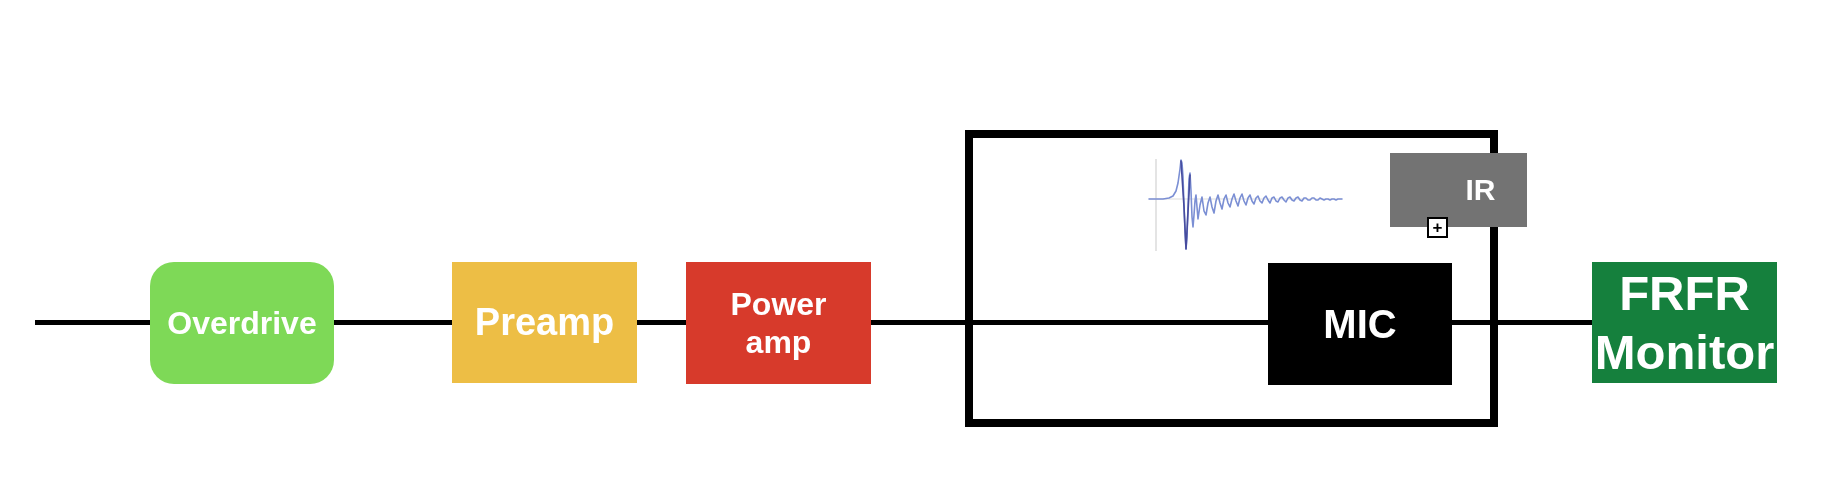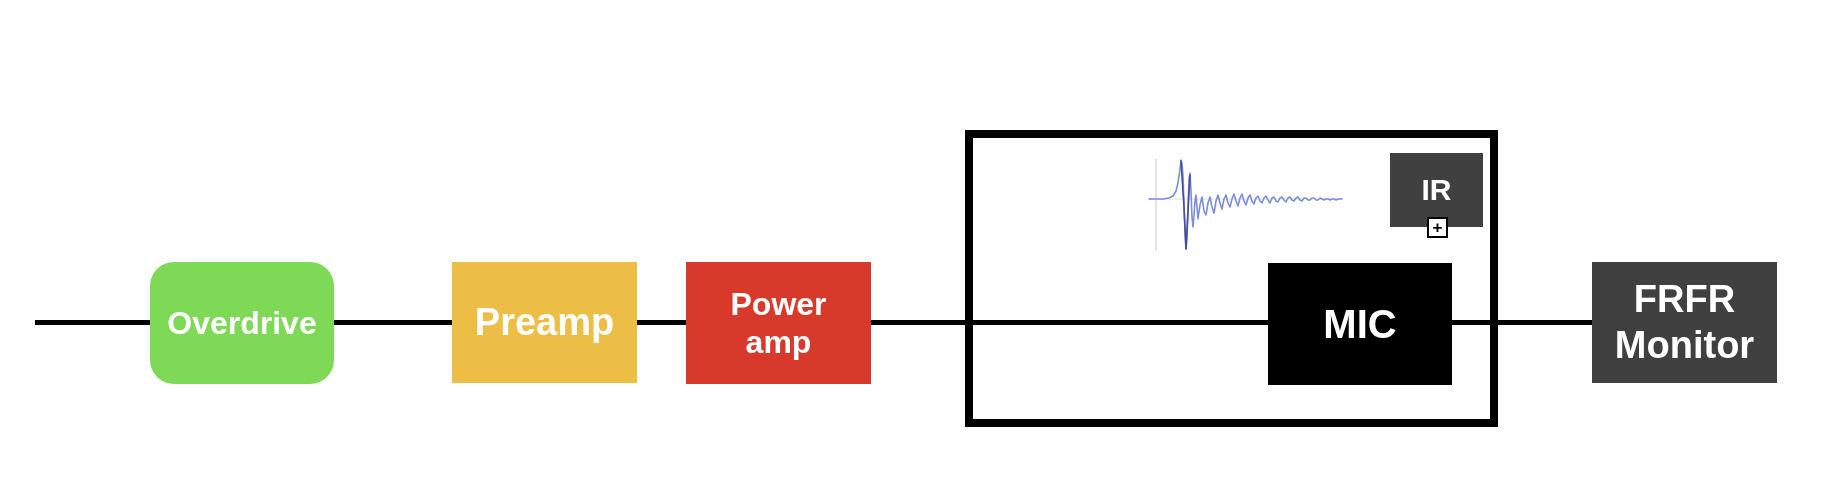--- a/index.html
+++ b/index.html
@@ -9,29 +9,29 @@
   }
   .signal-line{position:absolute;height:5px;background:#000000;}
   .node{
     position:absolute;display:flex;align-items:center;justify-content:center;
     color:#ffffff;font-weight:bold;text-align:center;white-space:pre-line;
     line-height:1.2;
   }
   .node-overdrive{left:150px;top:262px;width:184px;height:122px;background:#7ED957;font-size:32px;border-radius:24px;}
   .node-preamp{left:452px;top:262px;width:185px;height:121px;background:#EDBE45;font-size:38px;}
   .node-poweramp{left:686px;top:262px;width:185px;height:122px;background:#D73A2B;font-size:32px;}
-  .node-frfr{left:1592px;top:262px;width:185px;height:121px;background:#404040;font-size:38px;}
+  .node-frfr{left:1592px;top:262px;width:185px;height:121px;background:#15803d;font-size:49px;}
   .cab-group{
     position:absolute;left:965px;top:130px;width:533px;height:297px;
     box-sizing:border-box;border:8px solid #000000;background:#ffffff;
   }
   .cab-group .signal-line{left:0;top:182px;width:517px;}
   .node-cab{left:40px;top:125px;width:215px;height:122px;background:#000000;font-size:40px;}
   .node-mic{left:295px;top:125px;width:184px;height:122px;background:#000000;font-size:40px;text-align:center;}
-  .ir-badge{left:417px;top:15px;width:93px;height:74px;background:#404040;font-size:30px;}
+  .ir-badge{left:417px;top:15px;width:93px;height:74px;background:#737373;font-size:30px;padding-left:44px;}
   .waveform{position:absolute;left:172px;top:19px;width:200px;height:100px;}
   .add-ir-button{
     position:absolute;left:454px;top:79px;width:21px;height:21px;
     box-sizing:border-box;border:2px solid #000000;background:#ffffff;
     color:#000000;font-weight:bold;font-size:17px;line-height:15px;
     display:flex;align-items:center;justify-content:center;padding:0;
     font-family:"Liberation Sans", sans-serif;cursor:pointer;
   }
 </style>
 </head>

